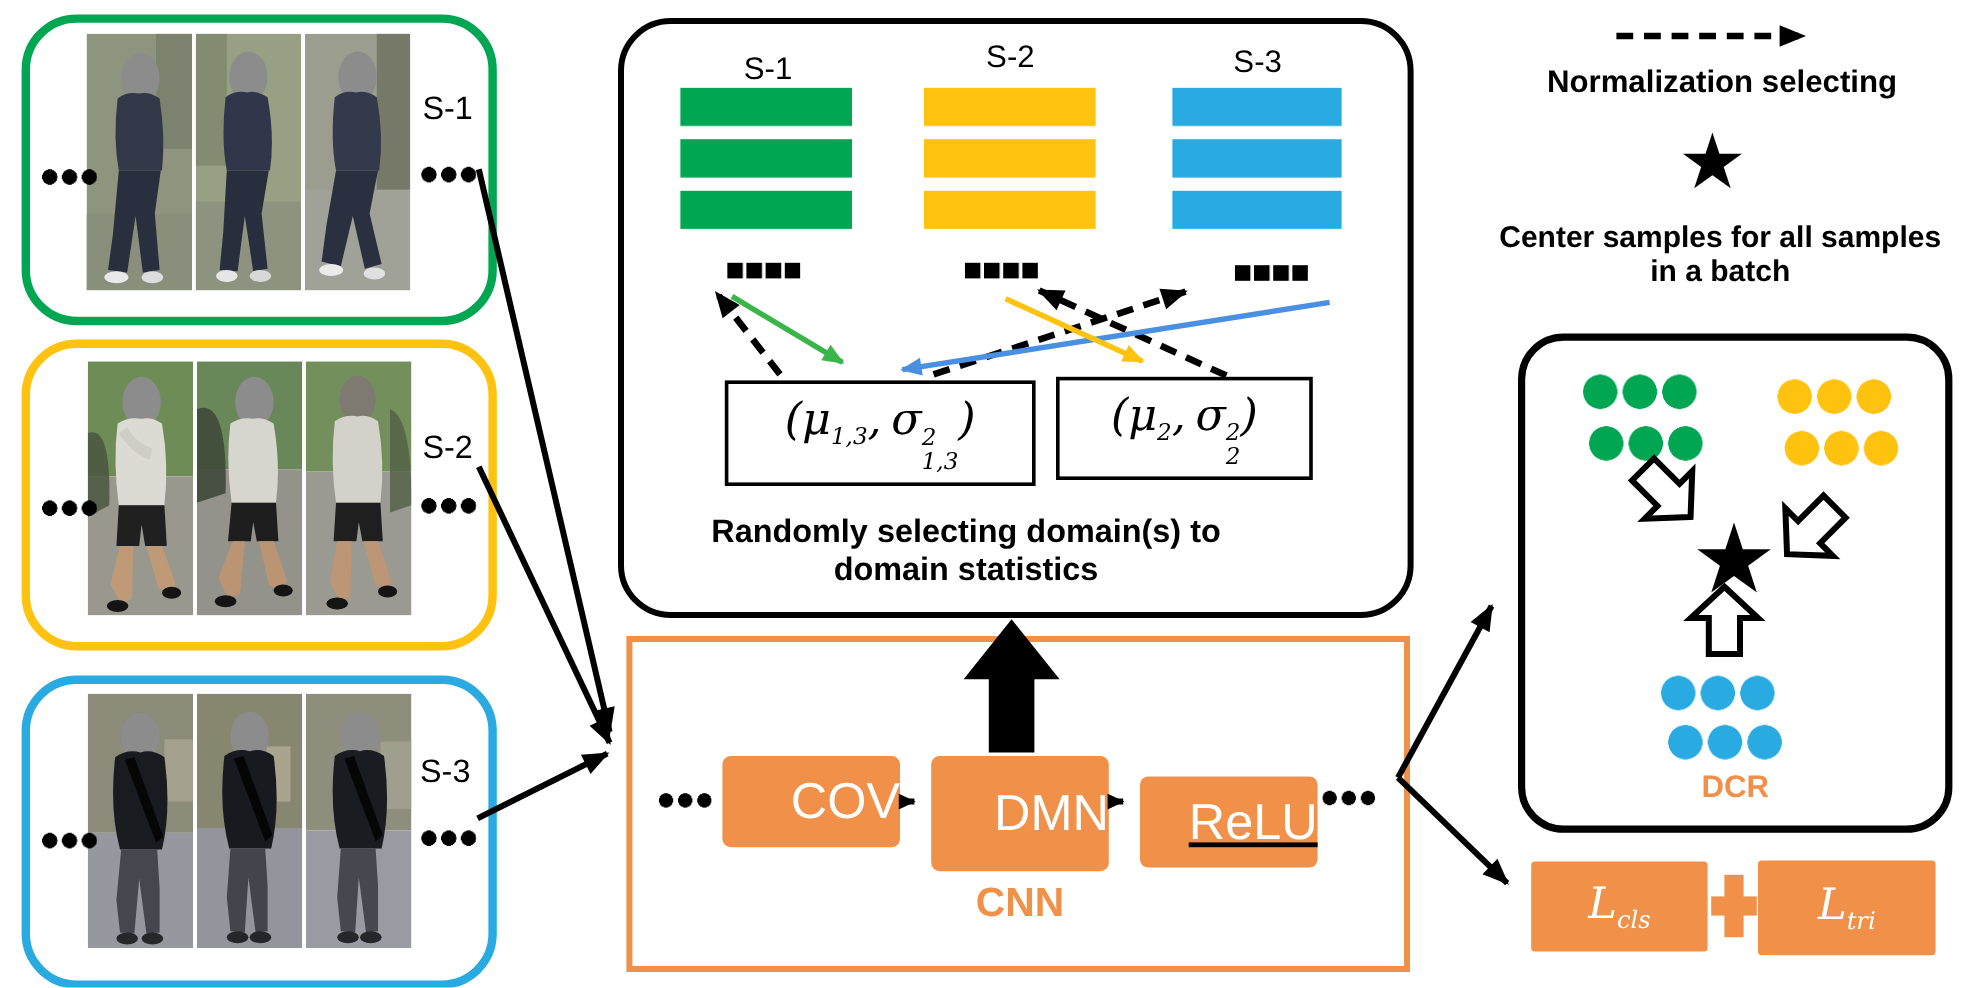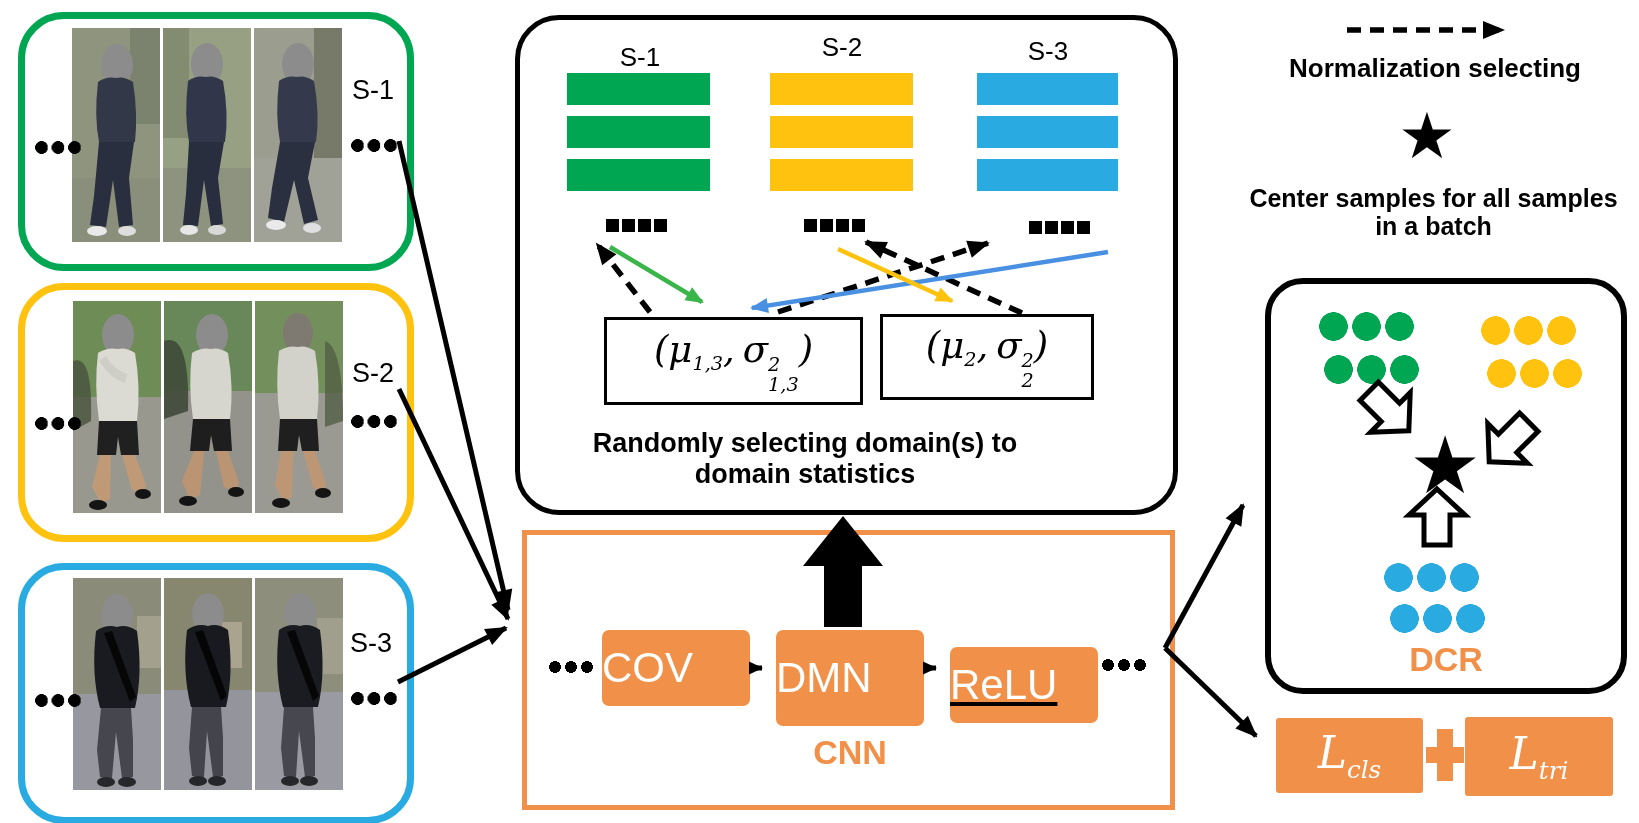--- a/index.html
+++ b/index.html
@@ -31,38 +31,38 @@
   .bars-blue{background-image:linear-gradient(var(--blue),var(--blue));}
   .dots-sq{position:absolute;width:61px;height:13px;background-image:linear-gradient(var(--black),var(--black));background-size:13px 13px;background-repeat:space;}
   .dots-rnd{position:absolute;width:46px;height:13px;background-image:radial-gradient(circle closest-side,var(--black) 96%,transparent 100%);background-size:13px 13px;background-repeat:space;}
   .dots-rnd.sm{width:44px;height:12px;background-size:12px 12px;}
   .drow{position:absolute;width:95px;height:29px;background-size:29px 29px;background-repeat:space;}
   .drow.g{background-image:radial-gradient(circle closest-side,var(--green) 97%,transparent 100%);}
   .drow.y{background-image:radial-gradient(circle closest-side,var(--yellow) 97%,transparent 100%);}
   .drow.b{background-image:radial-gradient(circle closest-side,var(--blue) 97%,transparent 100%);}
   
   .loss-box{position:absolute;background:var(--orange);display:flex;align-items:center;justify-content:center;border-radius:3px;}
-  .loss-box .math{font-size:44px;color:#fff;}
+  .loss-box .math{font-size:36px;color:#fff;}
   .loss-box .math sub{font-size:0.56em;}
   .plus-cross{position:absolute;}
   .plus-cross i{position:absolute;background:var(--orange);display:block;}
   
   #overlay{position:absolute;left:0;top:0;pointer-events:none;z-index:60;}
   #overlay line{stroke:var(--black);stroke-width:5;}
   #overlay line.thin{stroke-width:4.5;}
   #overlay line.dashed{stroke-width:5.5;stroke-dasharray:14 9;}
   #overlay line.c-green{stroke:var(--arrow_green);}
   #overlay line.c-blue{stroke:var(--arrow_blue);}
   #overlay line.c-yellow{stroke:var(--yellow);}
   .f-black{fill:var(--black);}
   .f-green{fill:var(--arrow_green);}
   .f-blue{fill:var(--arrow_blue);}
   .f-yellow{fill:var(--yellow);}
   .hollow-arrow{fill:#fff;stroke:var(--black);stroke-width:5;}
-  .cnn-block{position:absolute;background:var(--orange);border-radius:7px;display:flex;align-items:center;justify-content:flex-start;}
+  .cnn-block{position:absolute;background:var(--orange);border-radius:7px;display:flex;align-items:center;justify-content:flex-end;}
   .person-cell{position:absolute;overflow:hidden;}
   .person-cell svg{display:block;}
 </style>
 </head>
 <body>
 
 <div id="canvas">
 
   <div class="domain-box s1" style="left:18px;top:12px;width:382px;height:245px;">
     <div class="person-cell" style="left:47px;top:9px;width:88px;height:214px;">
@@ -255,21 +255,21 @@
   </div>
 
   <div class="dcr-box" style="left:1265px;top:278px;width:350px;height:404px;">
     <div class="drow g" style="left:48px;top:28px;"></div>
     <div class="drow g" style="left:53px;top:71px;"></div>
     <div class="drow y" style="left:210px;top:32px;"></div>
     <div class="drow y" style="left:216px;top:75px;"></div>
     <div class="drow b" style="left:113px;top:279px;"></div>
     <div class="drow b" style="left:119px;top:320px;"></div>
     <div class="abs star-glyph" style="left:129px;top:142px;width:90px;font-size:80px;">★</div>
-    <div class="abs orange-label" style="left:110px;top:356px;width:130px;font-size:34px;">DCR</div>
+    <div class="abs orange-label" style="left:110px;top:356px;width:130px;font-size:26px;">DCR</div>
   </div>
 
   <div class="loss-box" style="left:1276px;top:718px;width:147px;height:75px;">
     <span class="math"><span>L</span><sub>cls</sub></span>
   </div>
   <div class="plus-cross" style="left:1426px;top:729px;width:38px;height:52px;">
     <i style="left:11px;top:0;width:16px;height:52px;"></i>
     <i style="left:0;top:18px;width:38px;height:16px;"></i>
   </div>
   <div class="loss-box" style="left:1465px;top:717px;width:148px;height:79px;">

